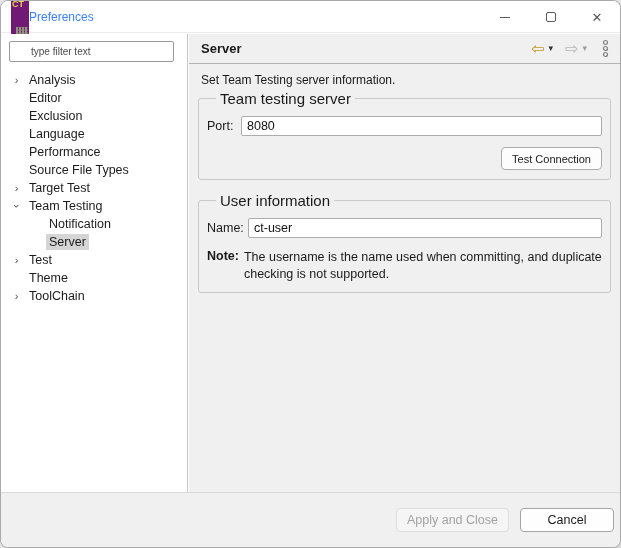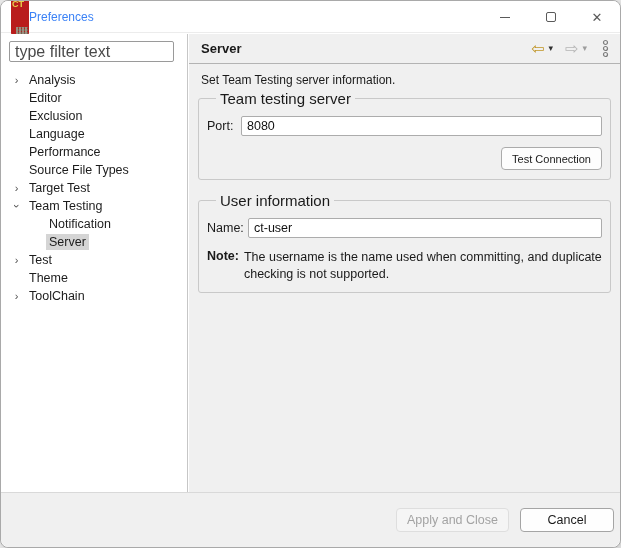--- a/index.html
+++ b/index.html
@@ -12,21 +12,21 @@
     overflow: hidden; box-shadow: 2px 2px 6px rgba(0,0,0,0.12);
   }
 
   
   .titlebar {
     height: 32px; display: flex; align-items: center;
     background: #ffffff; border-bottom: 1px solid #ececec;
     padding-left: 10px; position: relative;
   }
   .app-icon {
-    width: 18px; height: 36px; background: #b91c1c; position: relative;
+    width: 18px; height: 36px; background: #701a75; position: relative;
     border-radius: 2px; flex: 0 0 auto;
   }
   .app-icon .ct {
     position: absolute; left: 1px; top: 0px;
     font-size: 9px; font-weight: bold; color: #e7d34d; letter-spacing: 0;
   }
   .app-icon .grid {
     position: absolute; right: 1px; bottom: 1px; width: 12px; height: 7px;
     background:
       repeating-linear-gradient(90deg, #9a9a88 0 2px, transparent 2px 3px),
@@ -42,21 +42,21 @@
 
   
   .sidebar {
     position: absolute; left: 0; top: 33px; width: 187px; bottom: 55px;
     background: #ffffff; border-right: 1px solid #c6c6c6; overflow: hidden;
   }
   .filter-box {
     margin: 7px 13px 9px 8px; width: 165px; height: 21px;
     border: 1px solid #9a9a9a; border-radius: 2px; background: #fff;
     font-family: "Liberation Sans", sans-serif;
-    font-size: 16px; color: #222; padding: 0 5px; display: block;
+    font-size: 10px; color: #222; padding: 0 21px; display: block;
   }
   .filter-box::placeholder { color: #4a4a4a; opacity: 1; }
   .tree { font-size: 12.5px; color: #1c1c1c; }
   .tree-row { height: 18px; display: flex; align-items: center; padding-left: 6px; cursor: default; }
   .tree-row.lvl1 { padding-left: 26px; }
   .chev {
     width: 19px; text-align: center; font-size: 11px; color: #4f4f4f;
     display: inline-block; flex: 0 0 auto;
   }
   .chev.expanded { transform: rotate(90deg); }

